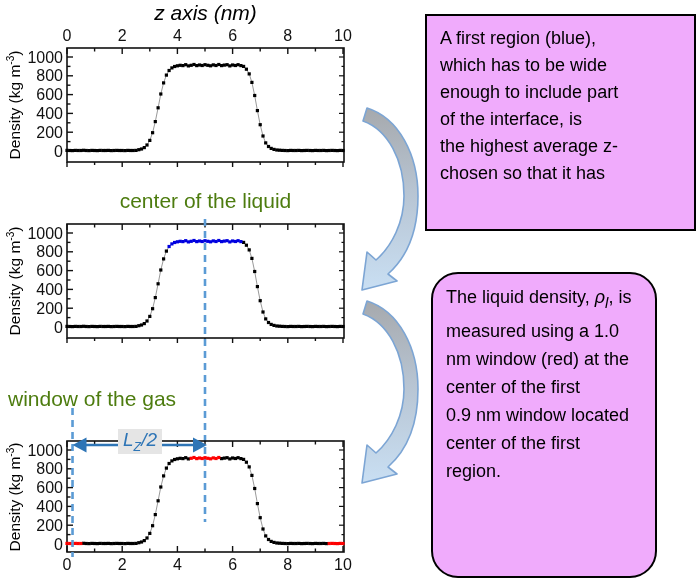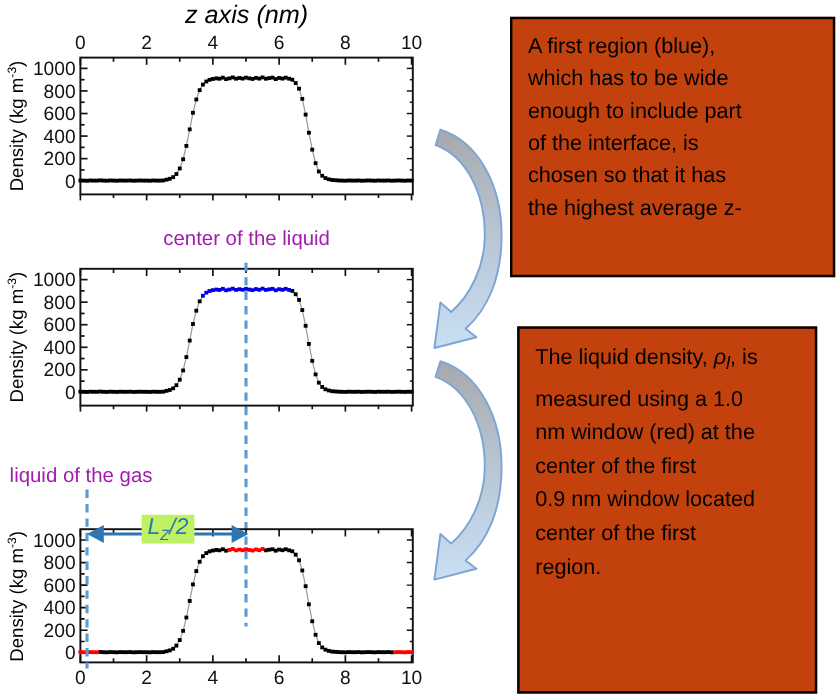--- a/index.html
+++ b/index.html
@@ -6,31 +6,31 @@
   #canvas{position:relative;width:700px;height:581px;background:#ffffff;overflow:hidden;
           font-family:"Liberation Sans",sans-serif;color:#000;}
   #chart-svg{position:absolute;left:0;top:0;}
   .chart-title{position:absolute;left:67px;top:1px;width:277px;text-align:center;
                font-size:21px;color:#000;font-style:italic;}
   .ylabel{position:absolute;left:-66px;width:160px;height:18px;text-align:center;
           font-size:15.5px;transform:rotate(-90deg);color:#000;}
   .ylabel sup, .rich sup{font-size:65%;}
   .ylabel sub, .rich sub, .lz sub{font-size:65%;}
   #ylabel1{top:96px;} #ylabel2{top:272px;} #ylabel3{top:488px;}
-  .bluelabel{position:absolute;font-size:17px;color:#a21caf;}
+  .bluelabel{position:absolute;font-size:21px;color:#4d7c0f;}
   #label-liquid{left:67px;top:189px;width:277px;text-align:center;}
   #label-gas{left:8px;top:387px;}
   .lz{position:absolute;left:140px;top:429px;transform:translateX(-50%);
-      font-size:19px;font-style:italic;color:#2E75B6;background:#bef264;padding:0 5px;}
+      font-size:19px;font-style:italic;color:#2E75B6;background:#e5e5e5;padding:0 5px;}
   .arrow-svg{position:absolute;width:78px;height:192px;}
   #arrow1{left:352px;top:100px;} #arrow2{left:352px;top:293px;}
-  .textbox{position:absolute;border:2.5px solid #000;background:#c2410c;box-sizing:border-box;
+  .textbox{position:absolute;border:2.5px solid #000;background:#f0abfc;box-sizing:border-box;
            padding:9px 8px 8px 13px;font-size:18px;color:#000;}
   #box1{left:425px;top:14px;width:271px;height:217px;}
-  #box2{left:431px;top:272px;width:250px;height:306px;}
+  #box2{left:431px;top:272px;width:226px;height:306px;border-radius:27px;}
   #box1 .tline{line-height:27px;} #box2 .tline{line-height:28px;}
 </style>
 </head>
 <body>
 
 <div id="canvas">
 
   <svg id="chart-svg" width="700" height="581">
       <g>
         <rect x="67" y="48" width="277" height="114" fill="none" stroke="#111" stroke-width="1.6"></rect>
@@ -518,21 +518,21 @@
       </g>
     </svg>
 
   <div class="chart-title">z axis (nm)</div>
 
   <div class="ylabel rich" id="ylabel1"><span>Density (kg m</span><sup>-3</sup><span>)</span></div>
   <div class="ylabel rich" id="ylabel2"><span>Density (kg m</span><sup>-3</sup><span>)</span></div>
   <div class="ylabel rich" id="ylabel3"><span>Density (kg m</span><sup>-3</sup><span>)</span></div>
 
   <div class="bluelabel" id="label-liquid">center of the liquid</div>
-  <div class="bluelabel" id="label-gas">liquid of the gas</div>
+  <div class="bluelabel" id="label-gas">window of the gas</div>
   <div class="lz rich"><span style="font-style: italic;">L</span><sub style="font-style: italic;">Z</sub><span>/2</span></div>
 
   <svg class="arrow-svg" id="arrow1" viewBox="0 0 78 192">
     <defs>
       <linearGradient id="ag1" x1="0" y1="0" x2="0" y2="1">
         <stop offset="0" stop-color="#A6A9AD"></stop>
           <stop offset="0.45" stop-color="#B7C4D2"></stop>
         <stop offset="1" stop-color="#C9DFF3"></stop>
       </linearGradient>
     </defs>
@@ -548,22 +548,22 @@
       </linearGradient>
     </defs>
     <path d="M15 8 C 47 18, 66 55, 66 96 C 66 132, 54 158, 36 174 L 45 181 L 10 190 L 15 152 L 24 160 C 40 146, 52 122, 52 96 C 52 60, 36 30, 11 21 Z" fill="url(#ag2)" stroke="#7CA5D4" stroke-width="1.6" stroke-linejoin="round"></path>
   </svg>
 
   <div class="textbox" id="box1">
       <div class="tline"><span>A first region (blue),</span></div>
       <div class="tline"><span>which has to be wide</span></div>
       <div class="tline"><span>enough to include part</span></div>
       <div class="tline"><span>of the interface, is</span></div>
+      <div class="tline"><span>the highest average z-</span></div>
       <div class="tline"><span>chosen so that it has</span></div>
-      <div class="tline"><span>the highest average z-</span></div>
     </div>
   <div class="textbox" id="box2">
       <div class="tline"><span>The liquid density, </span><span style="font-style: italic;">ρ</span><sub style="font-style: italic;">l</sub><span>, is</span></div>
       <div class="tline"><span>measured using a 1.0</span></div>
       <div class="tline"><span>nm window (red) at the</span></div>
       <div class="tline"><span>center of the first</span></div>
       <div class="tline"><span>0.9 nm window located</span></div>
       <div class="tline"><span>center of the first</span></div>
       <div class="tline"><span>region.</span></div>
     </div>

